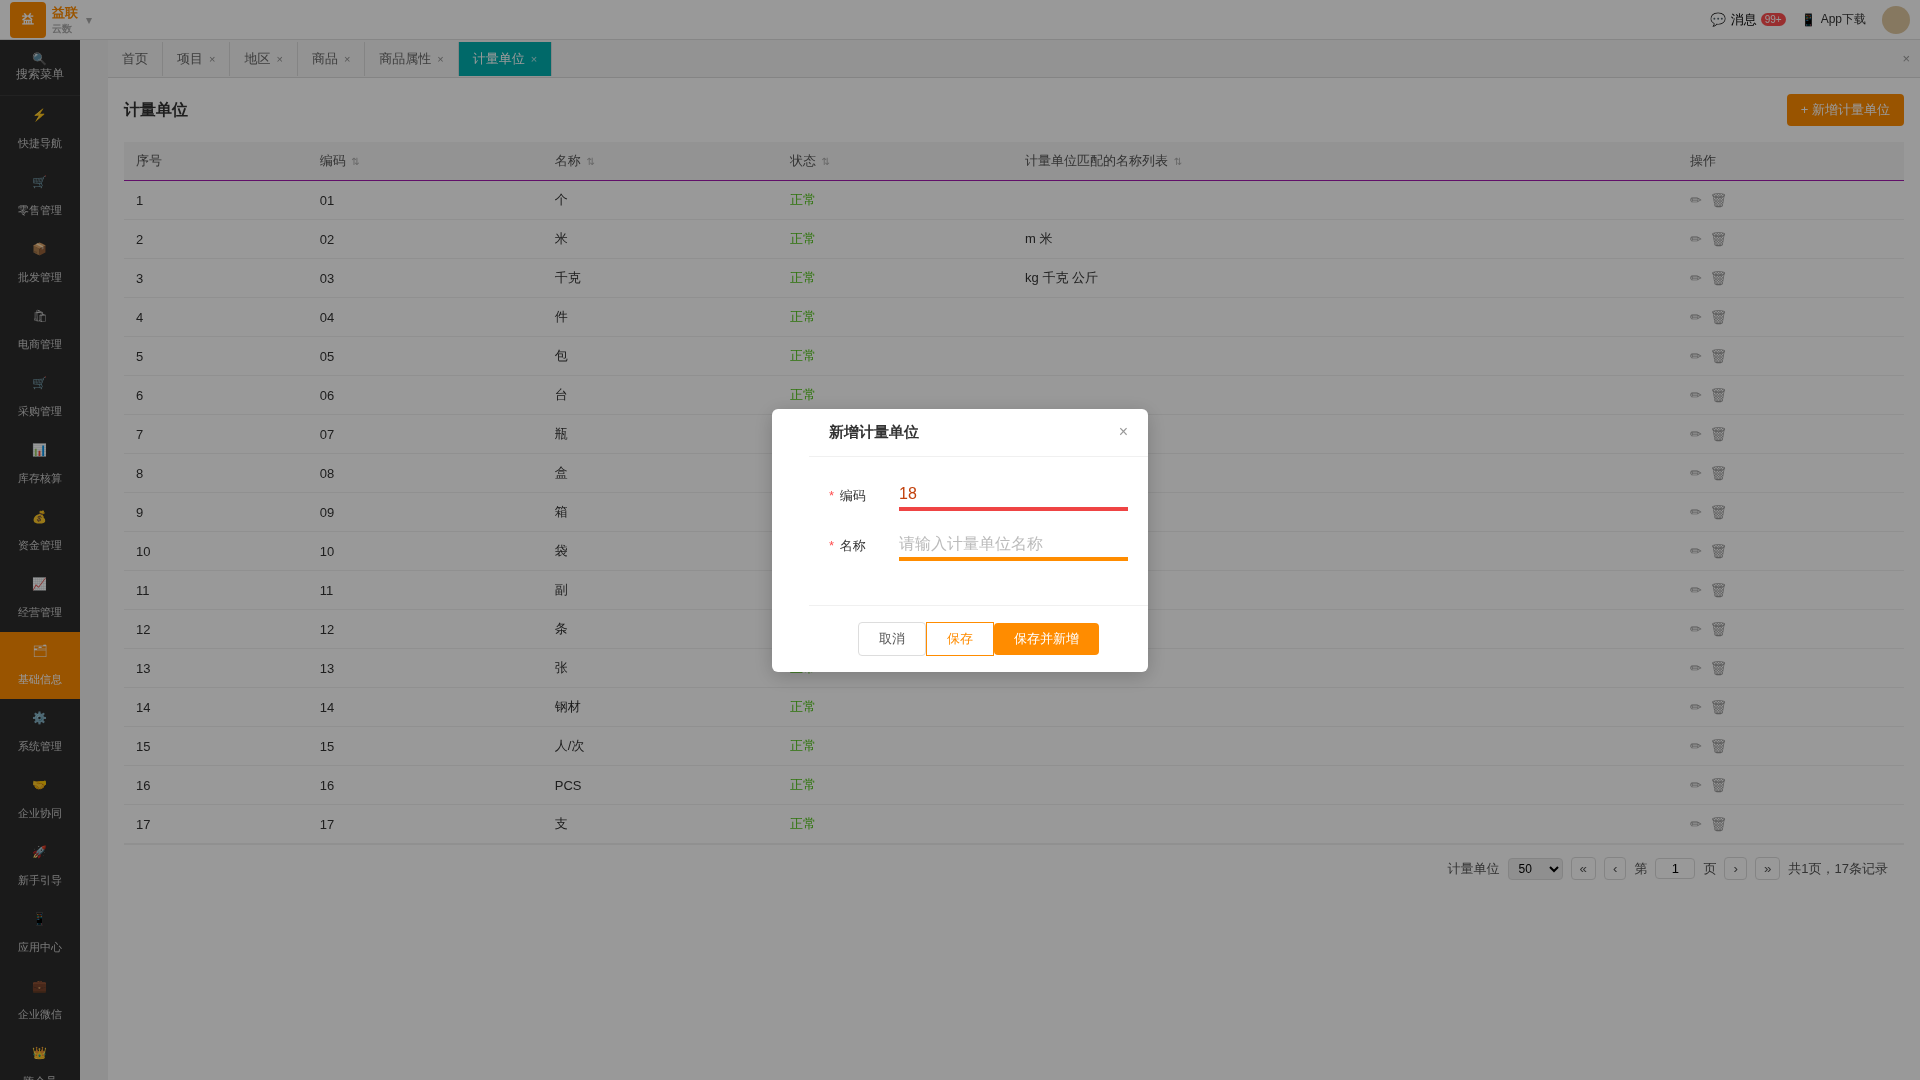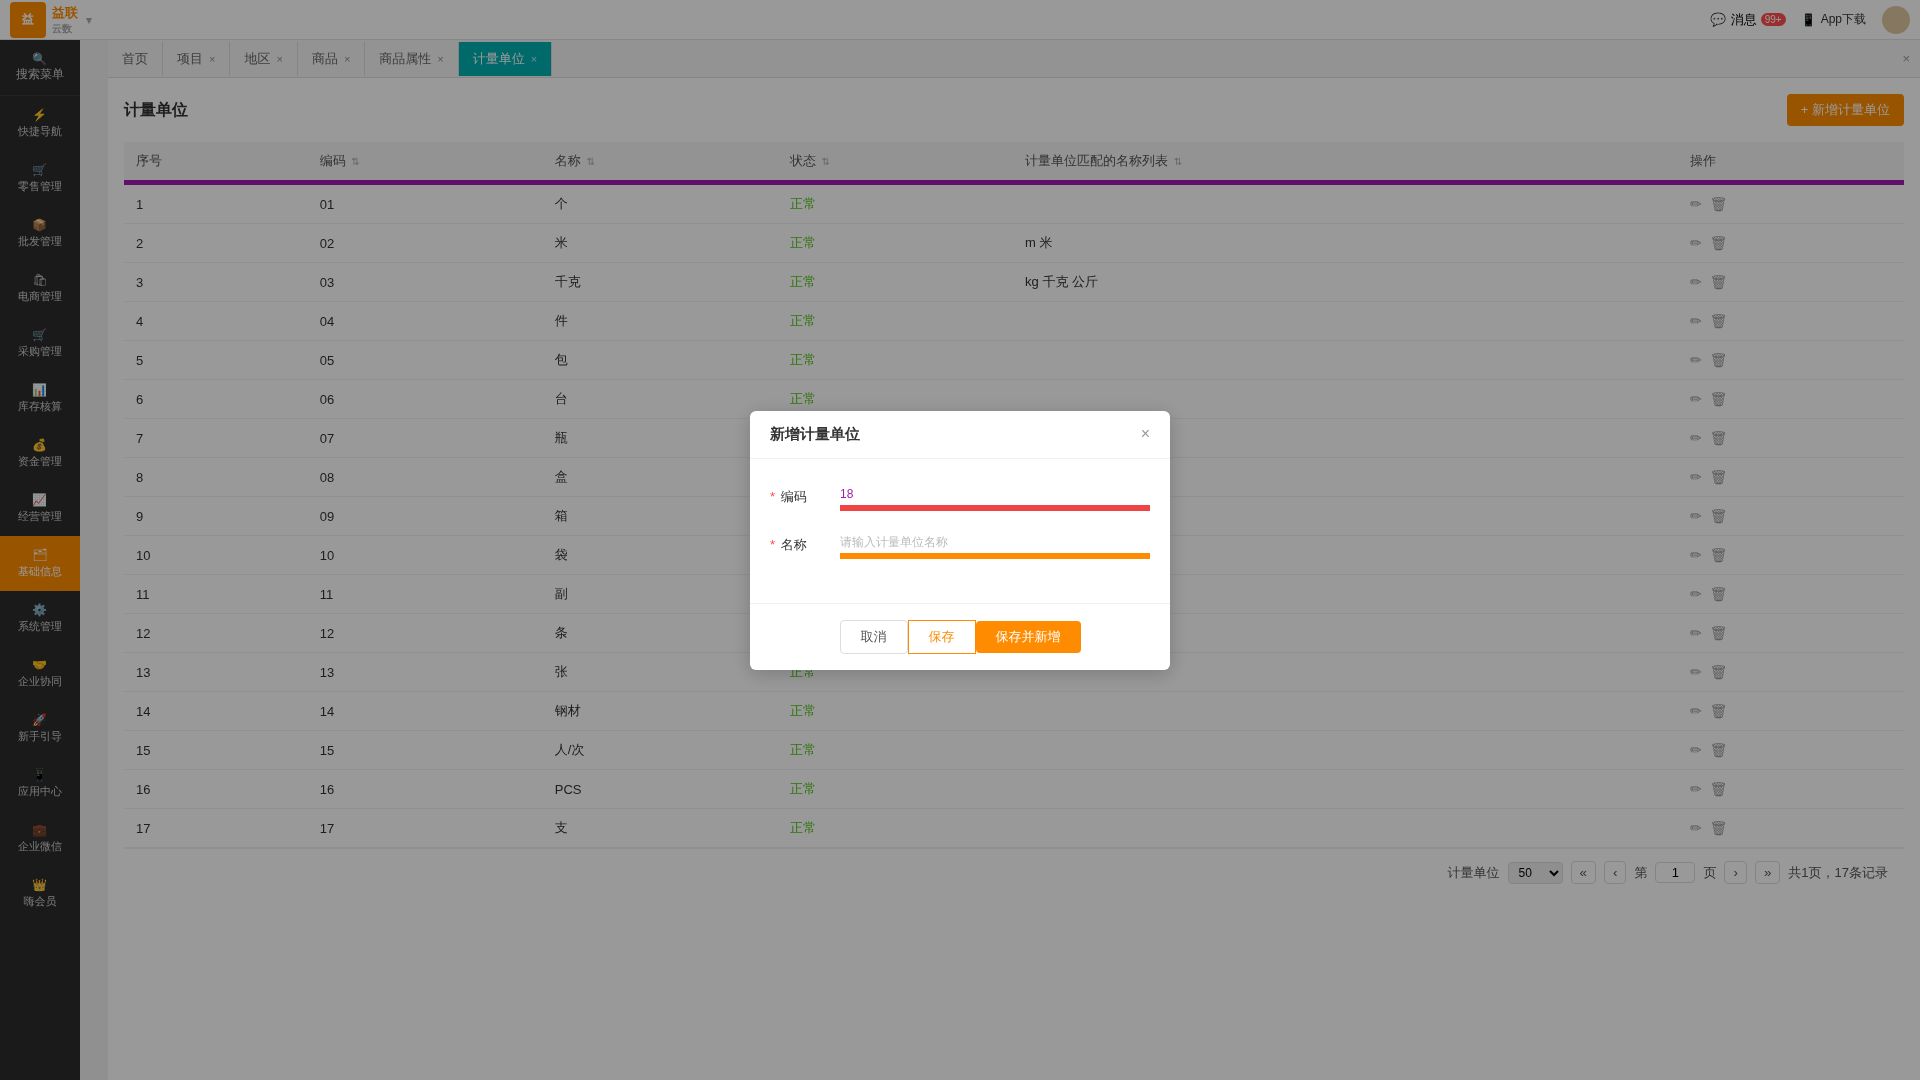--- a/index.html
+++ b/index.html
@@ -17,62 +17,62 @@
     .app-download { display: flex; align-items: center; gap: 4px; color: #333; cursor: pointer; font-size: 12px; }
     .user-avatar { width: 28px; height: 28px; background: #ccc; border-radius: 50%; cursor: pointer; }
 
     .main-layout { display: flex; flex: 1; overflow: hidden; }
 
     
     .sidebar { width: 80px; background: #2c2c2c; color: #ccc; display: flex; flex-direction: column; align-items: center; padding-top: 0; overflow-y: auto; }
     .sidebar-search { width: 100%; padding: 12px 0; text-align: center; color: #ccc; font-size: 12px; cursor: pointer; border-bottom: 1px solid #3a3a3a; }
     .sidebar-nav-item { width: 100%; padding: 12px 0; text-align: center; color: #ccc; font-size: 12px; cursor: pointer; }
     .sidebar-nav-item.active { background: #ff8c00; color: #fff; }
-    .sidebar-nav-item .nav-label { font-size: 11px; margin-top: 2px; }
+    .sidebar-nav-item .nav-label { font-size: 11px; margin-top: 14px; }
 
     
     .content-area { flex: 1; display: flex; flex-direction: column; overflow: hidden; padding-left: 28px; }
 
     
     .tab-bar { background: #f5f5f5; display: flex; align-items: center; border-bottom: 1px solid #ddd; min-height: 38px; }
     .tab-item { display: flex; align-items: center; padding: 8px 14px; cursor: pointer; font-size: 13px; color: #666; border-right: 1px solid #ddd; white-space: nowrap; }
     .tab-item.active { background: #00b0b0; color: #fff; }
     .tab-item .tab-close { margin-left: 6px; font-size: 11px; opacity: 0.7; }
     .tab-bar-close { margin-left: auto; padding: 0 10px; cursor: pointer; color: #999; }
 
     
     .page-content { flex: 1; background: #fff; padding: 16px; overflow-y: auto; position: relative; }
     .page-title { font-size: 16px; font-weight: bold; color: #333; margin-bottom: 16px; display: flex; justify-content: space-between; align-items: center; }
     .add-btn { background: #ff8c00; color: #fff; border: none; padding: 7px 14px; border-radius: 4px; cursor: pointer; font-size: 13px; }
 
     
     .data-table { width: 100%; border-collapse: collapse; font-size: 13px; }
-    .data-table th { background: #f5f5f5; padding: 10px 12px; text-align: left; border-bottom: 5px solid #a21caf; color: #555; font-weight: normal; white-space: nowrap; }
+    .data-table th { background: #f5f5f5; padding: 10px 12px; text-align: left; border-bottom: 1px solid #a21caf; color: #555; font-weight: normal; white-space: nowrap; }
     .data-table td { padding: 10px 12px; border-bottom: 1px solid #f0f0f0; color: #333; }
     .status-normal { color: #52c41a; text-align: center; }
     .action-icons { display: flex; gap: 8px; }
     .action-icon { cursor: pointer; color: #999; font-size: 14px; }
 
     
     .pagination { display: flex; align-items: center; justify-content: flex-end; padding: 12px 16px; gap: 8px; font-size: 13px; color: #555; border-top: 1px solid #f0f0f0; }
     .page-size-select { border: 1px solid #ddd; border-radius: 4px; padding: 2px 6px; font-size: 12px; }
     .page-btn { border: 1px solid #ddd; background: #fff; padding: 3px 8px; border-radius: 4px; cursor: pointer; color: #555; }
     .page-input { border: 1px solid #ddd; border-radius: 4px; padding: 2px 6px; width: 40px; text-align: center; font-size: 13px; }
 
     
     .overlay { position: fixed; inset: 0; background: rgba(0,0,0,0.4); z-index: 100; display: flex; align-items: center; justify-content: center; }
-    .modal { background: #fff; border-radius: 6px; width: 420px; box-shadow: 0 4px 20px rgba(0,0,0,0.2); }
+    .modal { background: #fff; border-radius: 6px; width: 376px; box-shadow: 0 4px 20px rgba(0,0,0,0.2); padding-left: 37px; }
     .modal-header { display: flex; align-items: center; justify-content: space-between; padding: 14px 20px; border-bottom: 1px solid #f0f0f0; }
     .modal-title { font-size: 15px; font-weight: bold; color: #333; }
     .modal-close { cursor: pointer; color: #999; font-size: 16px; }
     .modal-body { padding: 24px 20px; }
     .form-row { display: flex; align-items: center; margin-bottom: 20px; }
     .form-label { width: 60px; text-align: left; color: #333; font-size: 13px; margin-right: 10px; }
     .required-star { color: #ff4d4f; margin-right: 2px; }
-    .form-input { flex: 1; border: none; border-bottom: 6px solid #ef4444; padding: 4px 0; font-size: 12px; outline: none; color: #a21caf; }
+    .form-input { flex: 1; border: none; border-bottom: 4px solid #ef4444; padding: 4px 0; font-size: 16px; outline: none; color: #c2410c; }
     .form-input.name-input { border-bottom-color: #ff8c00; }
     .form-input::placeholder { color: #bbb; }
     .modal-footer { display: flex; align-items: center; justify-content: center; gap: 0; padding: 16px 20px; border-top: 1px solid #f0f0f0; }
     .btn-cancel { border: 1px solid #ddd; background: #fff; color: #555; padding: 7px 20px; border-radius: 4px; cursor: pointer; font-size: 13px; }
     .btn-save { border: 1px solid #ff8c00; background: #fff; color: #ff8c00; padding: 7px 20px; border-radius: 0; cursor: pointer; font-size: 13px; }
     .btn-save-new { background: #ff8c00; color: #fff; border: none; padding: 7px 20px; border-radius: 4px; cursor: pointer; font-size: 13px; }
 
     .col-sort { font-size: 10px; color: #aaa; margin-left: 2px; }
   </style>
 </head>

